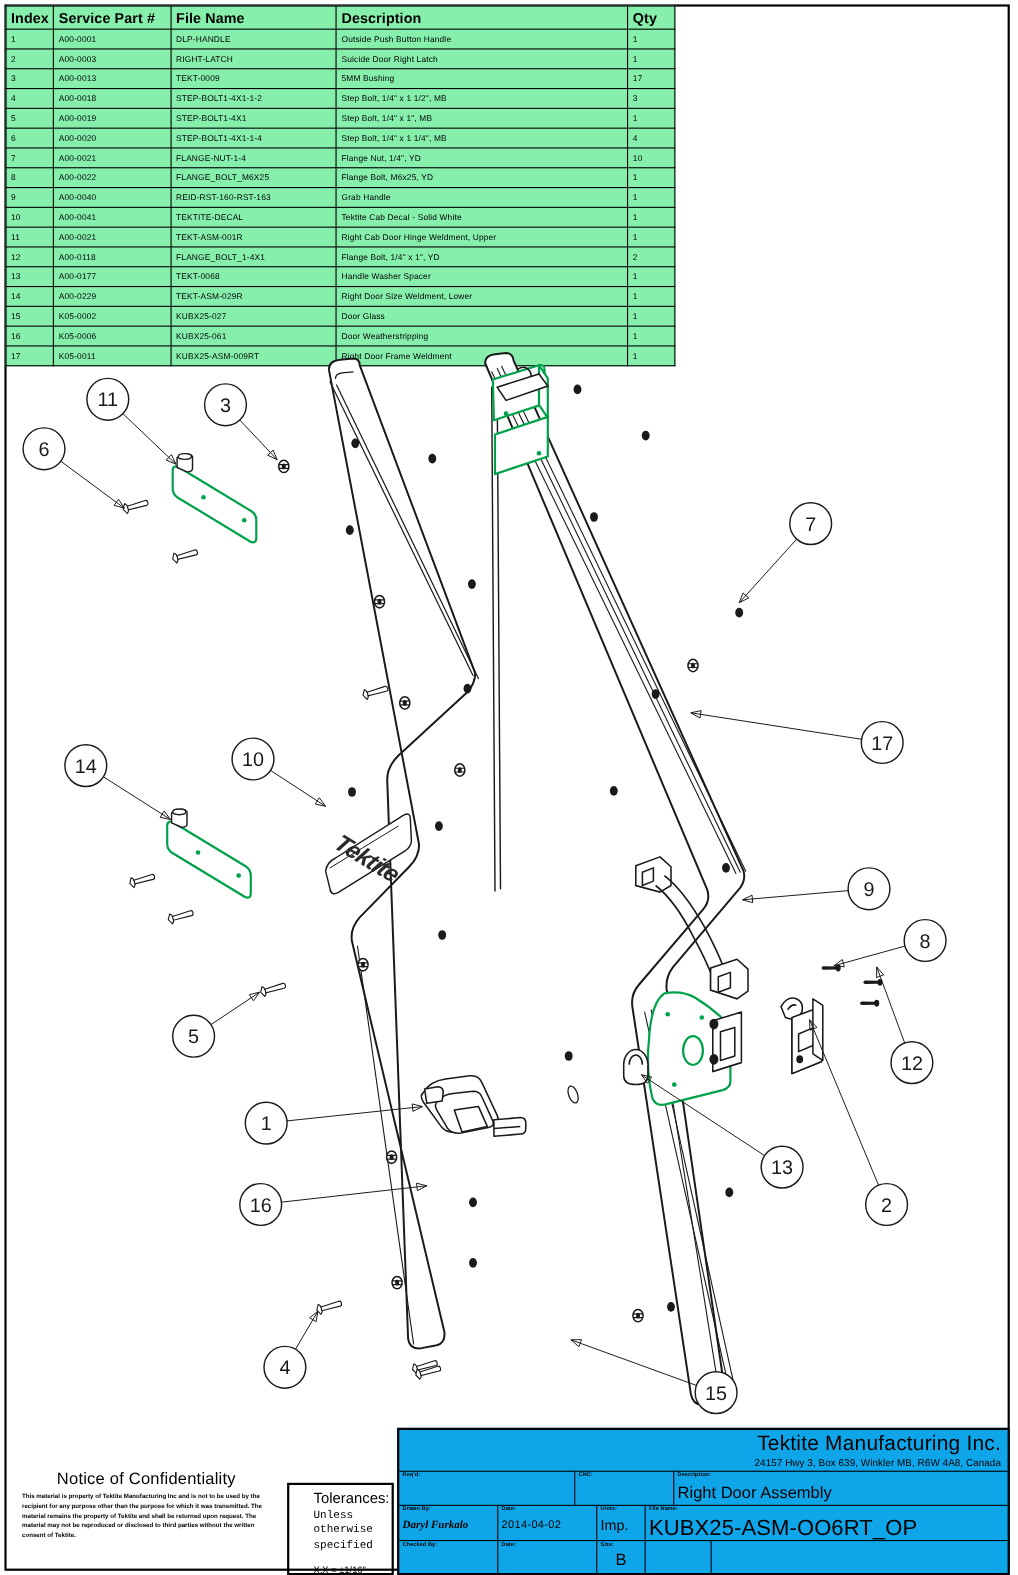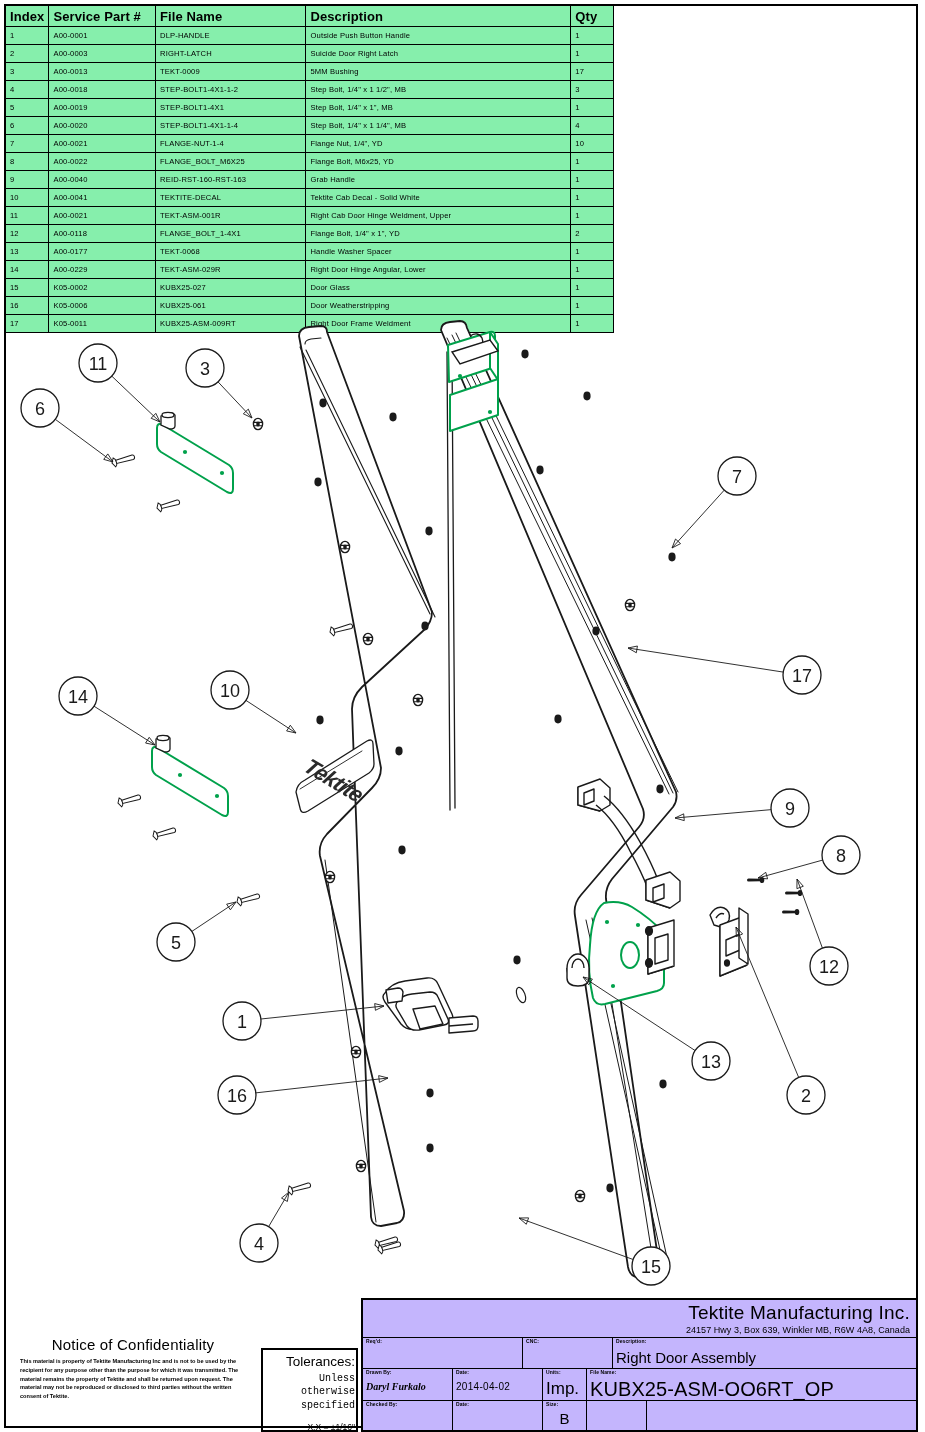--- a/index.html
+++ b/index.html
@@ -20,42 +20,42 @@
 
   
   #draw{position:absolute;left:0;top:0;width:925px;height:1432px;pointer-events:none;}
 
   
   .notice{position:absolute;left:14px;top:1336px;width:238px;}
   .notice-title{font-size:15px;text-align:center;letter-spacing:0.2px;font-weight:normal;}
   .notice-body{font-size:5.6px;line-height:1.58;text-align:left;margin-top:4px;font-weight:bold;padding:0 6px;}
 
   
-  .tol{position:absolute;left:261px;top:1348px;width:97px;height:84px;border:2px solid #000;box-sizing:border-box;padding:4px 1px;text-align:right;}
+  .tol{position:absolute;left:261px;top:1348px;width:97px;height:84px;border:2px solid #000;box-sizing:border-box;padding:4px 22px;}
   .tol-title{font-size:13.5px;font-weight:normal;line-height:1.15;}
   .tol-sub{font-size:10px;line-height:1.35;margin-top:2px;font-family:Liberation Mono, monospace;}
   .tol-spec{font-size:8.5px;line-height:1.45;margin-top:9px;}
   .tol-spec sup{font-size:6px;vertical-align:super;}
 
   
-  .tb{position:absolute;left:361px;top:1298px;width:557px;height:134px;border:2px solid #000;box-sizing:border-box;background:#c4b5fd;}
+  .tb{position:absolute;left:361px;top:1298px;width:557px;height:134px;border:2px solid #000;box-sizing:border-box;background:#0ea5e9;}
   .tb-row{display:flex;border-bottom:1px solid #000;box-sizing:border-box;}
   .tb-cell{border-right:1px solid #000;box-sizing:border-box;position:relative;padding:1px 3px;}
   .tb-cell:last-child{border-right:none;}
   .lbl{font-size:5px;font-weight:bold;letter-spacing:0.1px;display:block;line-height:1.1;}
   .tb-r1{height:38px;border-bottom:1px solid #000;display:flex;justify-content:flex-end;align-items:flex-start;padding:2px 6px 0 0;box-sizing:border-box;}
   .co-name{font-size:19px;letter-spacing:0.2px;text-align:right;line-height:1.15;}
   .co-addr{font-size:9px;text-align:left;letter-spacing:0.05px;margin-top:1px;}
   .tb-r2{height:31px;}
   .tb-r3{height:32px;}
   .tb-r4{height:31px;border-bottom:none;}
   .v-mid{font-size:15px;line-height:1;margin-top:5px;display:block;}
   .v-small{font-size:10px;line-height:1;margin-top:6px;display:block;letter-spacing:0.3px;}
   .v-script{font-size:10px;font-style:italic;font-family:"Liberation Serif",serif;font-weight:bold;line-height:1;margin-top:6px;display:block;}
-  .v-units{font-size:17px;line-height:1;margin-top:4px;display:block;}
+  .v-units{font-size:13px;line-height:1;margin-top:4px;display:block;}
   .v-size{font-size:15px;line-height:1;margin-top:3px;display:block;text-align:center;}
   .v-file{font-size:20px;line-height:1;margin-top:3px;display:block;letter-spacing:0.1px;}
 </style>
 </head>
 <body>
 
 <div id="sheet">
 
   <div class="frame"></div>
 
@@ -165,21 +165,21 @@
           <td>13</td>
           <td>A00-0177</td>
           <td>TEKT-0068</td>
           <td>Handle Washer Spacer</td>
           <td>1</td>
         </tr>
         <tr>
           <td>14</td>
           <td>A00-0229</td>
           <td>TEKT-ASM-029R</td>
-          <td>Right Door Hinge Angular, Lower</td>
+          <td>Right Door Size Weldment, Lower</td>
           <td>1</td>
         </tr>
         <tr>
           <td>15</td>
           <td>K05-0002</td>
           <td>KUBX25-027</td>
           <td>Door Glass</td>
           <td>1</td>
         </tr>
         <tr>

